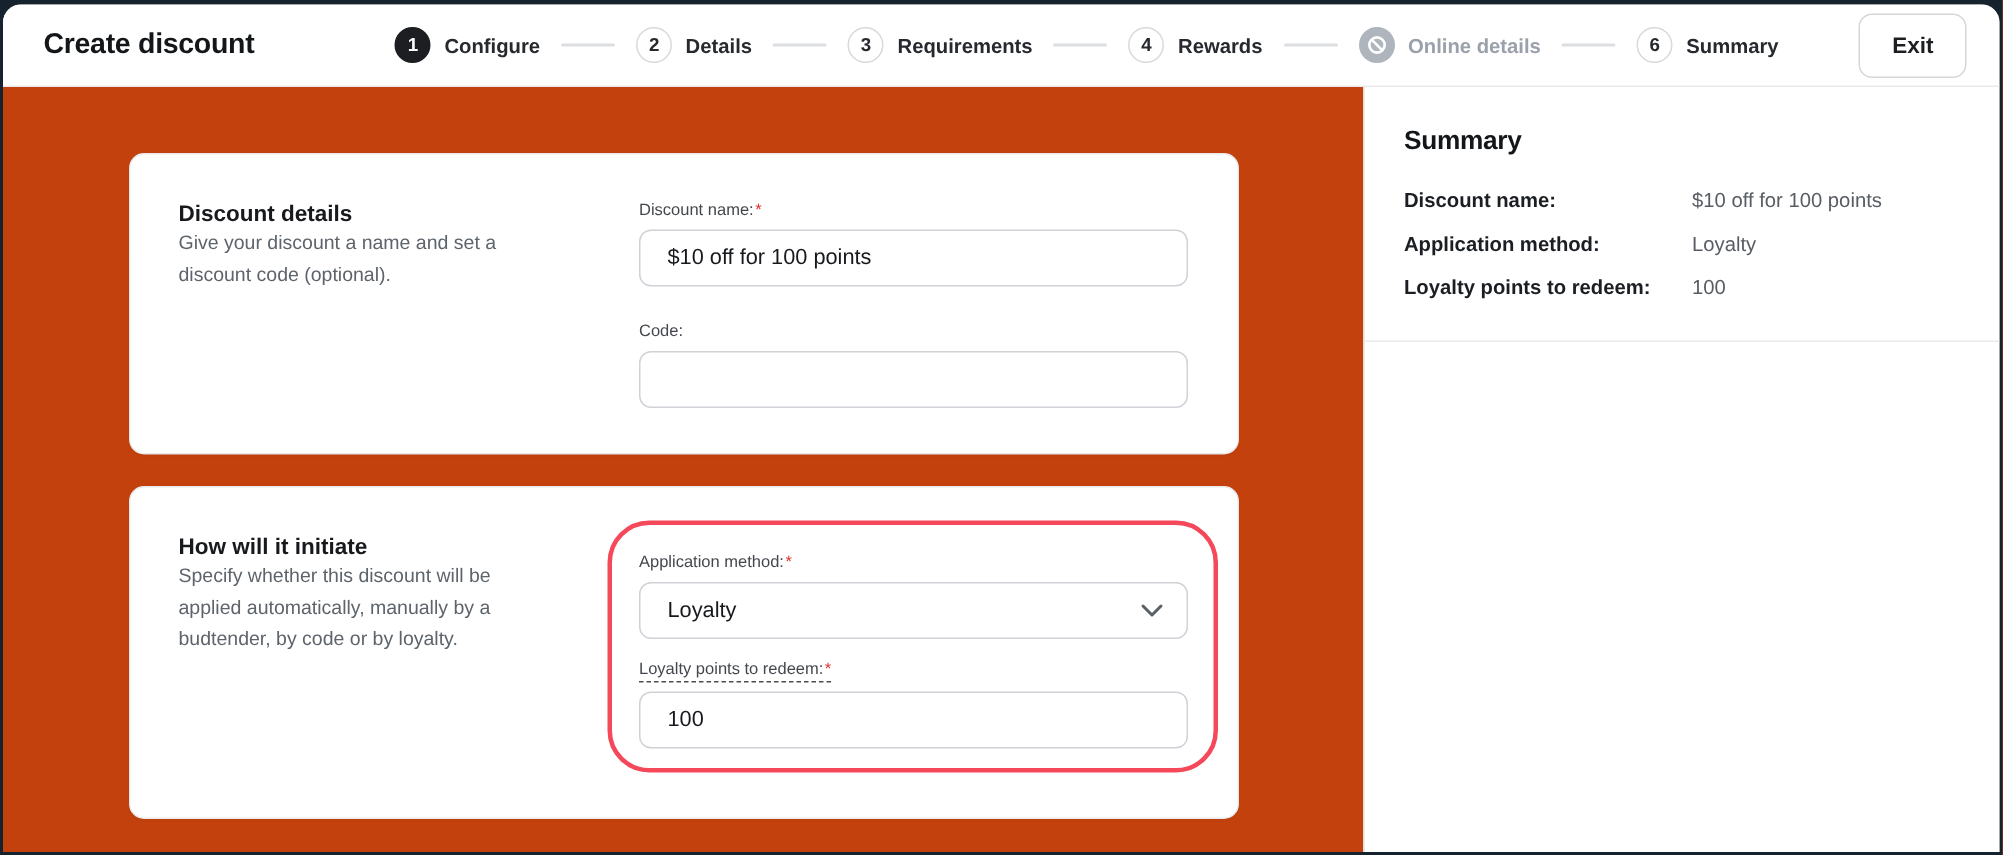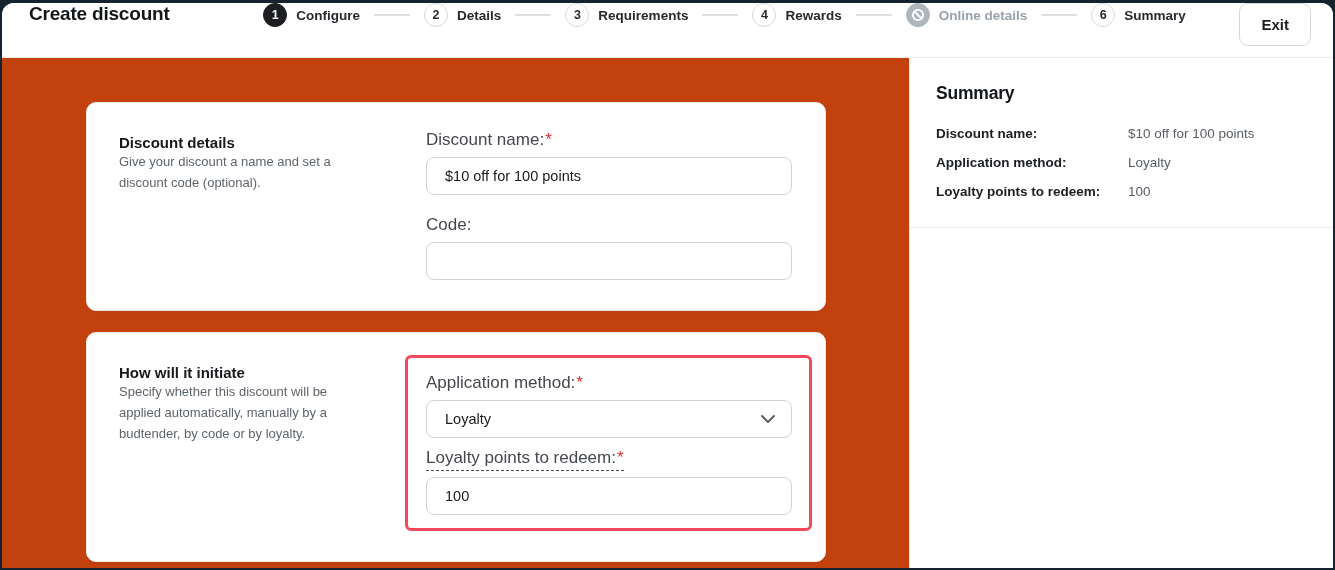--- a/index.html
+++ b/index.html
@@ -19,21 +19,21 @@
     flex-direction: column;
   }
 
   
   .header {
     height: 55px;
     flex: 0 0 55px;
     background: #ffffff;
     border-bottom: 1px solid #e9eaec;
     display: flex;
-    align-items: flex-start;
+    align-items: center;
     padding: 0 22px 0 27px;
   }
   .page-title {
     font-size: 19px;
     font-weight: 700;
     color: #14171a;
     letter-spacing: -0.2px;
     white-space: nowrap;
   }
   .stepper {
@@ -140,21 +140,21 @@
   .card-right {
     flex: 1;
     padding: 27px 33px 30px 0;
   }
   .card-2 .card-right { padding-top: 22px; }
 
   .field { display: block; }
   .field + .field { margin-top: 20px; }
   .field-label {
     display: inline-block;
-    font-size: 17px;
+    font-size: 11px;
     color: #44484e;
     margin-bottom: 7px;
   }
   .field-label .req { color: #e03131; margin-left: 1px; }
   .field-label.dashed {
     border-bottom: 1px dashed #4a4d52;
     padding-bottom: 2px;
     margin-bottom: 6px;
   }
   .text-input {
@@ -181,21 +181,21 @@
     align-items: center;
     justify-content: space-between;
     font-size: 14.5px;
     color: #17191c;
     cursor: pointer;
   }
   .chevron { display: flex; align-items: center; }
 
   .highlight-ring {
     border: 3px solid #f5495b;
-    border-radius: 6px;
+    border-radius: 28px;
     padding: 15px 17px 13px 18px;
     margin-left: -21px;
     margin-right: -20px;
   }
   .highlight-ring .field + .field { margin-top: 10px; }
 
   
   .sidebar {
     flex: 0 0 424px;
     background: #ffffff;

